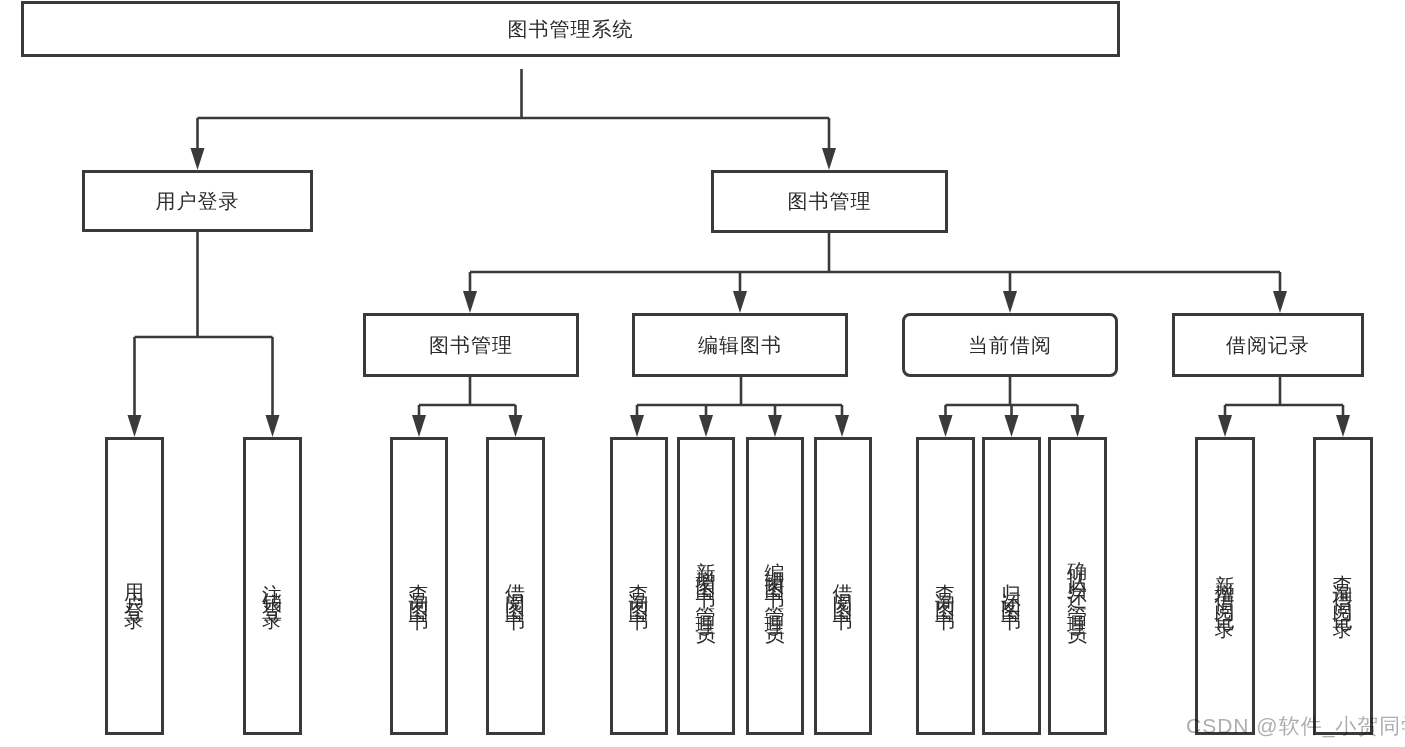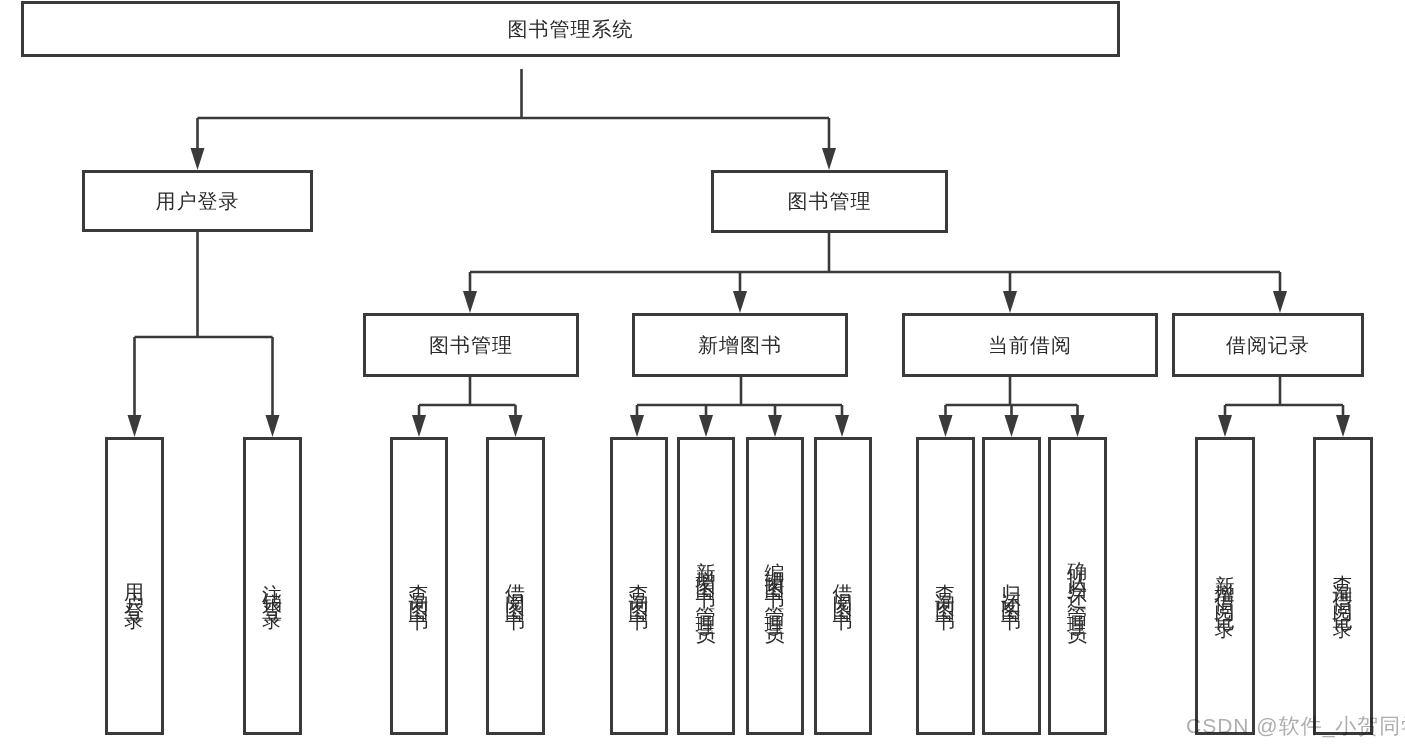--- a/index.html
+++ b/index.html
@@ -105,23 +105,23 @@
     <span>用户登录</span>
   </div>
   <div class="box" style="left:711px;top:170px;width:237px;height:63px;">
     <span>图书管理</span>
   </div>
 
   <div class="box" style="left:363px;top:313px;width:216px;height:64px;">
     <span>图书管理</span>
   </div>
   <div class="box" style="left:632px;top:313px;width:216px;height:64px;">
-    <span>新增图书</span>
+    <span>编辑图书</span>
   </div>
-  <div class="box" style="left:902px;top:313px;width:256px;height:64px;">
+  <div class="box" style="left:902px;top:313px;width:216px;height:64px;border-radius:8px;">
     <span>当前借阅</span>
   </div>
   <div class="box" style="left:1172px;top:313px;width:192px;height:64px;">
     <span>借阅记录</span>
   </div>
 
   <div class="vbox" style="left:105px;top:437px;width:59px;height:298px;">
     <span class="vtext">用户登录</span>
   </div>
   <div class="vbox" style="left:243px;top:437px;width:59px;height:298px;">

